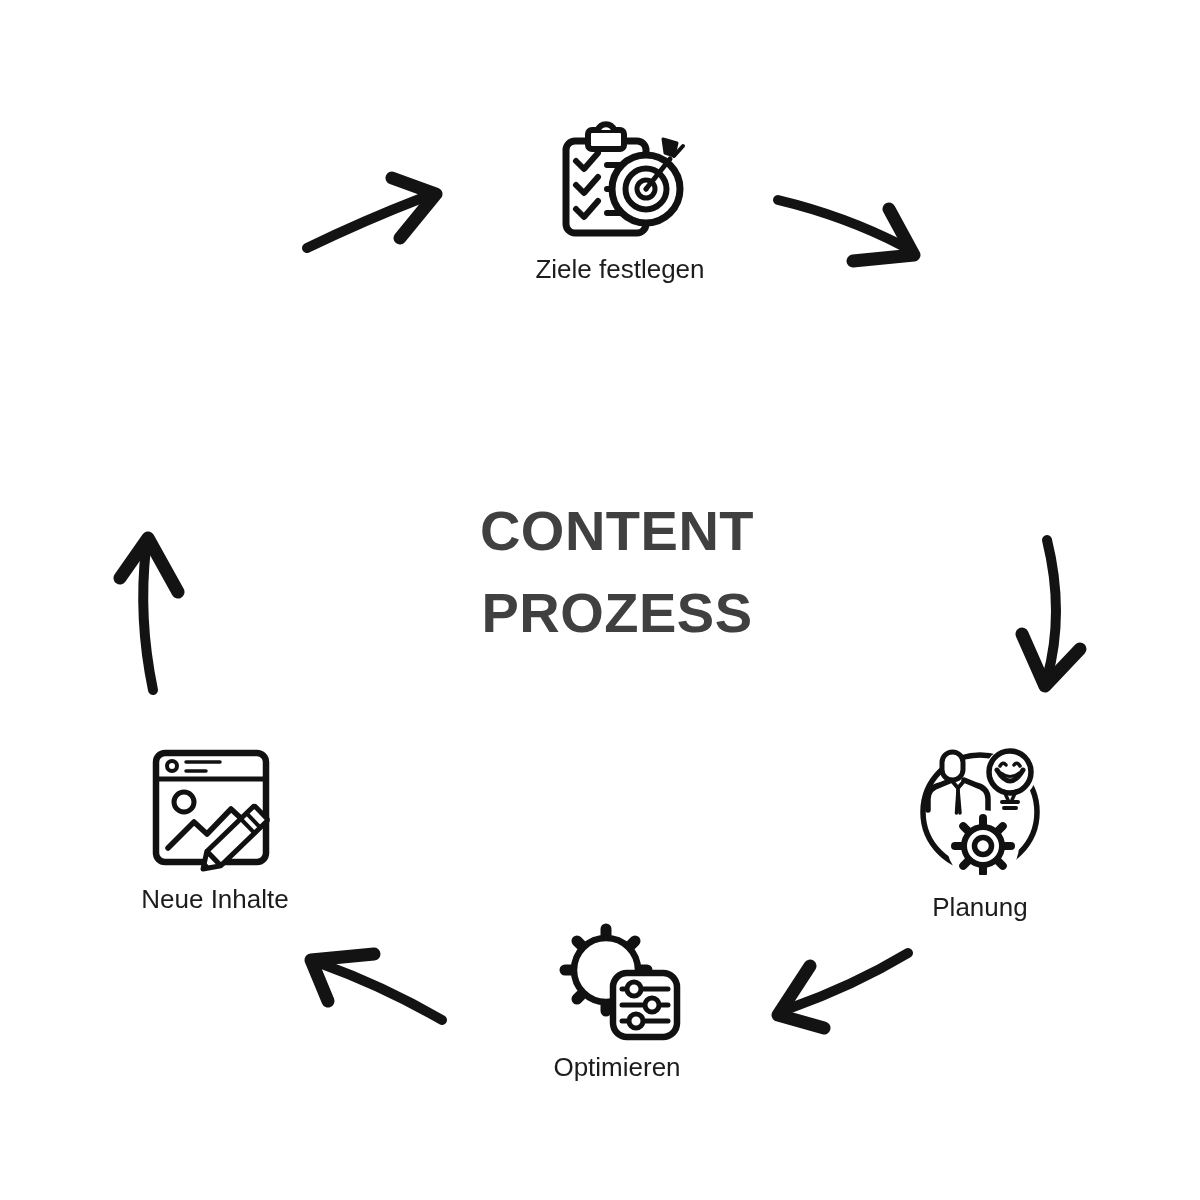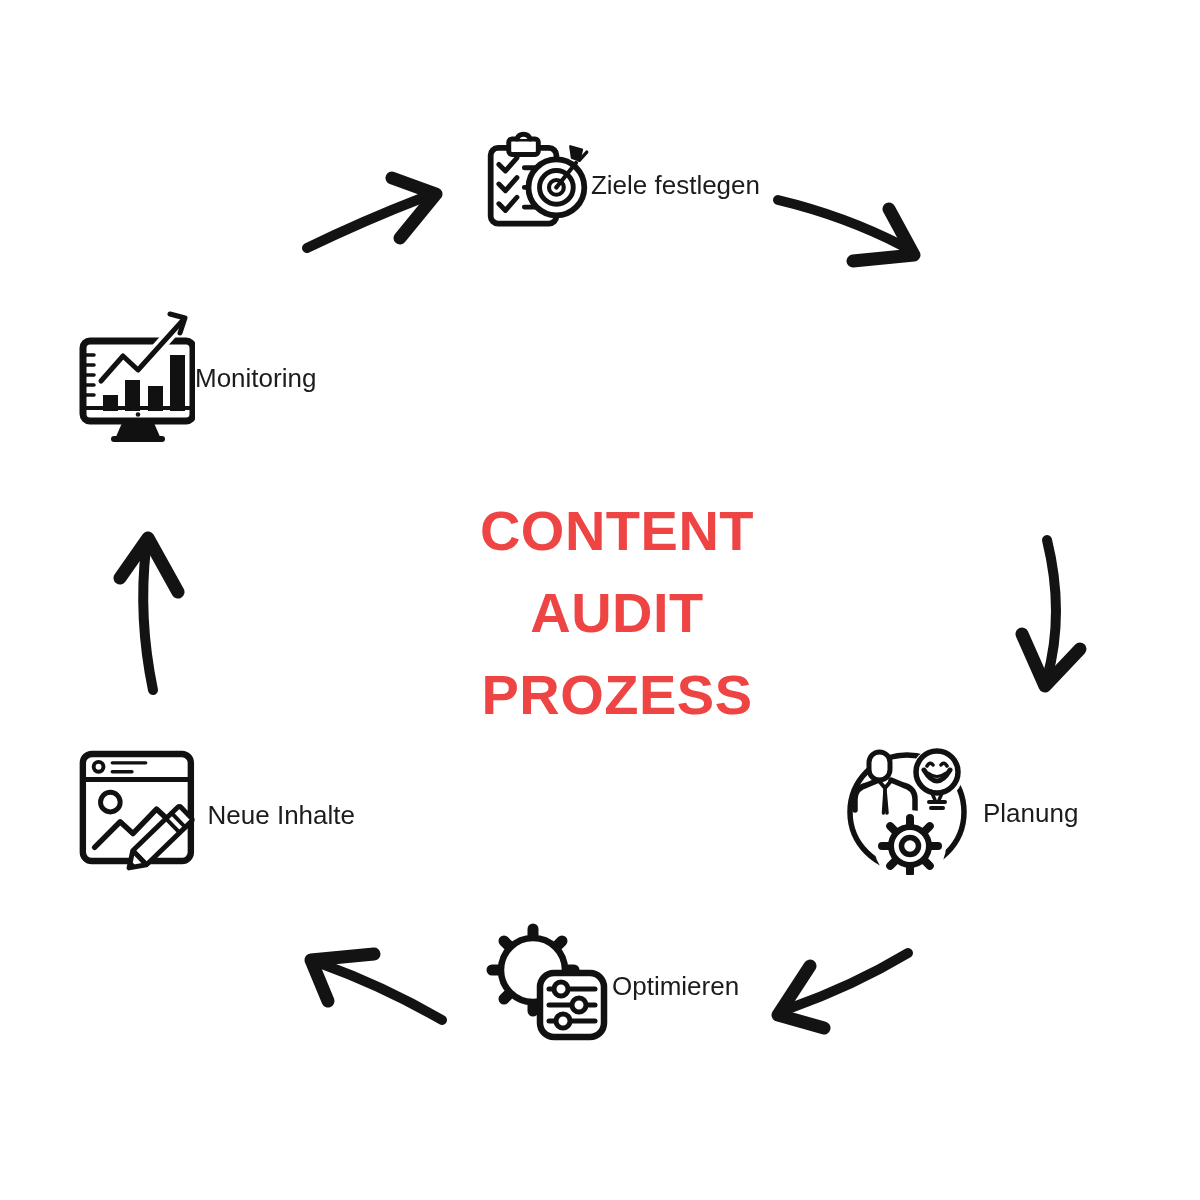--- a/index.html
+++ b/index.html
@@ -1,20 +1,20 @@
 <!DOCTYPE html>
 <html><head>
 <meta charset="utf-8">
 <style>
   html,body{margin:0;padding:0;background:#fff;}
   body{width:1200px;height:1200px;overflow:hidden;font-family:"Liberation Sans",sans-serif;}
   .canvas{position:relative;width:1200px;height:1200px;background:#fff;}
   .title{position:absolute;left:467px;top:490px;width:300px;text-align:center;
-         font-weight:700;font-size:56px;line-height:82px;color:#ef4444;letter-spacing:.5px;}
-  .stage{position:absolute;display:flex;flex-direction:row;align-items:center;}
+         font-weight:700;font-size:56px;line-height:82px;color:#404040;letter-spacing:.5px;}
+  .stage{position:absolute;display:flex;flex-direction:column;align-items:center;}
   .stage svg{display:block;}
   .stage-label{margin-top:10px;font-size:26px;line-height:28px;color:#1c1c1c;white-space:nowrap;}
   #stage-ziele{left:480px;top:115px;width:280px;}
   #stage-analyse{left:838px;top:315px;width:280px;}
   #stage-planung{left:840px;top:740px;width:280px;gap:8px;}
   #stage-optimieren{left:477px;top:918px;width:280px;text-align:center;}
   #stage-neue-inhalte{left:75px;top:745px;width:280px;}
   #stage-monitoring{left:75px;top:300px;width:280px;}
   .arrow{position:absolute;}
   #arrow-monitoring-to-ziele{left:300px;top:170px;}
@@ -28,21 +28,20 @@
   .arrow .head{stroke-width:13;}
   .ic{fill:none;stroke:#111;stroke-linecap:round;stroke-linejoin:round;}
 </style>
 </head>
 <body>
 
 <div class="canvas">
 
   <div class="title">
     <div>CONTENT</div>
-    <div>AUDIT</div>
     <div>PROZESS</div>
   </div>
 
   <div class="stage" id="stage-ziele">
     <svg width="135" height="130" viewBox="0 0 135 130">
       <g class="ic">
         <rect x="13" y="26" width="80" height="92" rx="9" stroke-width="7"></rect>
         <rect x="35" y="15" width="36" height="19" rx="4" stroke-width="6" fill="#fff"></rect>
         <path d="M45 15 A 8.5 8.5 0 0 1 61 15" stroke-width="6" fill="#fff"></path>
         <path d="M23 46 l8 8 L45 38" stroke-width="6"></path>
@@ -136,40 +135,20 @@
           <path d="M0 0 L15 -10 L15 10 Z" stroke-width="5" fill="#fff"></path>
           <path d="M0 0 L6.5 -4.5 L6.5 4.5 Z" fill="#111" stroke="none"></path>
           <path d="M62 -10 V10" stroke-width="4"></path>
           <path d="M70 -10 V10" stroke-width="4"></path>
         </g>
       </g>
     </svg>
     <div class="stage-label">Neue Inhalte</div>
   </div>
 
-  <div class="stage" id="stage-monitoring">
-    <svg width="120" height="145" viewBox="0 0 120 145">
-      <g class="ic">
-        <rect x="8" y="41" width="110" height="80" rx="7" stroke-width="7"></rect>
-        <path d="M10 108 H116" stroke-width="4"></path>
-        <circle cx="63" cy="114.5" r="2.3" fill="#111" stroke="none"></circle>
-        <path d="M49 121 H77 L84 137 H42 Z" fill="#111" stroke="#111" stroke-width="2"></path>
-        <rect x="36" y="136" width="54" height="6" rx="3" fill="#111" stroke="none"></rect>
-        <path d="M8 55 H19 M8 65 H19 M8 75 H19 M8 85 H19 M8 95 H19" stroke-width="3.5"></path>
-        <rect x="28" y="95" width="15" height="16" fill="#111" stroke="none"></rect>
-        <rect x="50" y="80" width="15" height="31" fill="#111" stroke="none"></rect>
-        <rect x="73" y="86" width="15" height="25" fill="#111" stroke="none"></rect>
-        <rect x="95" y="55" width="15" height="56" fill="#111" stroke="none"></rect>
-        <path d="M26 81 L48 56 L63 70 L108 20" stroke="#fff" stroke-width="12"></path>
-        <path d="M26 81 L48 56 L63 70 L109 19" stroke-width="5"></path>
-        <path d="M95 14 L110 18 L105 33" stroke-width="5"></path>
-      </g>
-    </svg>
-    <div class="stage-label">Monitoring</div>
-  </div>
 
   <svg class="arrow" id="arrow-monitoring-to-ziele" width="150" height="95" viewBox="0 0 150 95">
     <path class="shaft" d="M7 78 Q65 50 122 28"></path>
     <path class="head" d="M92 8 L136 24 L100 68"></path>
   </svg>
 
   <svg class="arrow" id="arrow-ziele-to-analyse" width="160" height="110" viewBox="0 0 160 110">
     <path class="shaft" d="M13 20 Q80 36 138 66"></path>
     <path class="head" d="M124 29 L149 75 L88 81"></path>
   </svg>

